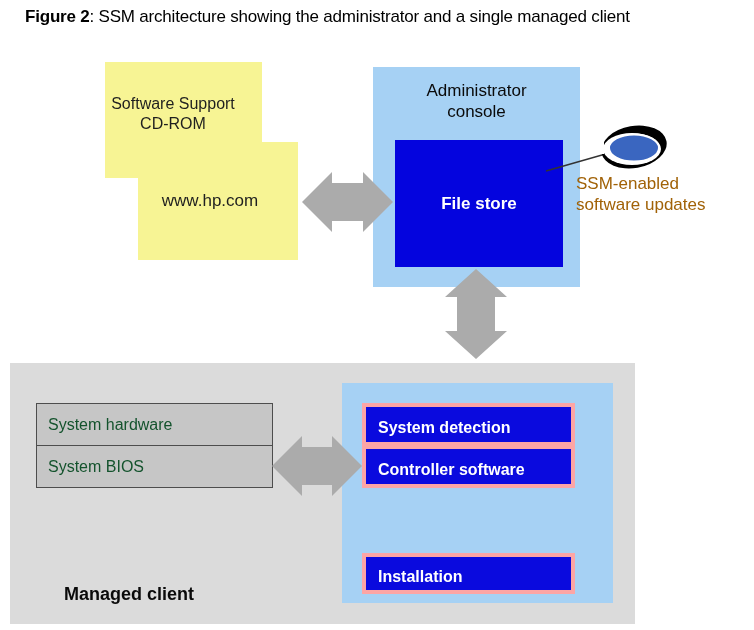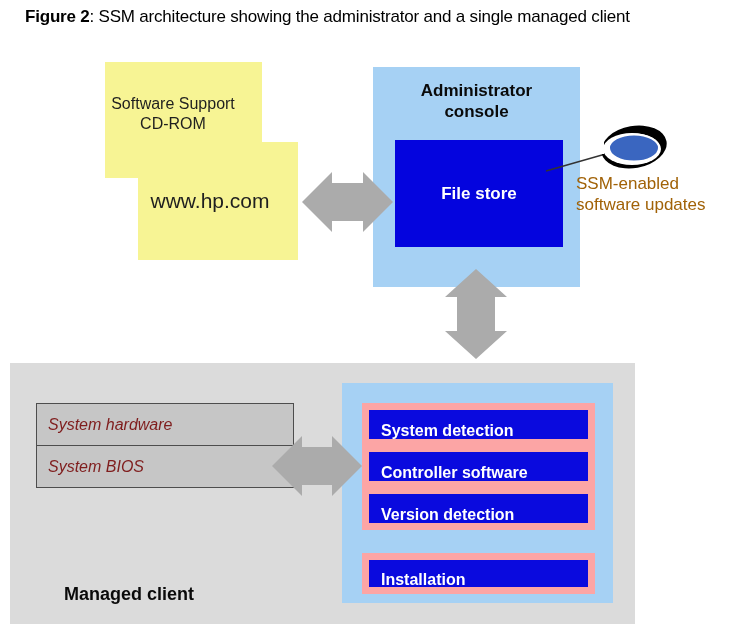--- a/index.html
+++ b/index.html
@@ -11,49 +11,49 @@
   
   .fig-title{left:8px;top:7px;font-size:17px;color:#000;letter-spacing:-0.2px;margin-left:17px;}
   .fig-title .fig-label{font-weight:bold;}
   
   .yellow-box{background:#F7F494;}
   .cdrom-box{left:105px;top:62px;width:157px;height:116px;}
   .cdrom-text{left:105px;top:94px;width:136px;text-align:center;
     font-size:16px;line-height:20px;color:#1f1f1f;}
   .web-box{left:138px;top:142px;width:160px;height:118px;}
   .web-text{left:138px;top:142px;width:144px;height:118px;display:flex;
-    align-items:center;justify-content:center;font-size:21px;color:#1f1f1f;}
+    align-items:center;justify-content:center;font-size:17px;color:#1f1f1f;}
   
   .admin-box{left:373px;top:67px;width:207px;height:220px;background:#A6D1F4;}
   .admin-title{left:403px;top:80px;width:147px;text-align:center;
-    font-size:17px;line-height:21px;font-weight:bold;color:#0a0a0a;}
-  .filestore-box{left:395px;top:140px;width:168px;height:107px;background:#0404DE;
+    font-size:17px;line-height:21px;font-weight:normal;color:#0a0a0a;}
+  .filestore-box{left:395px;top:140px;width:168px;height:127px;background:#0404DE;
     display:flex;align-items:center;justify-content:center;}
   .filestore-label{color:#fff;font-weight:bold;font-size:17px;}
   
   .connector-svg{left:543px;top:149px;width:68px;height:24px;}
   .disc-svg{left:598px;top:125px;width:70px;height:48px;}
   .updates-text{left:576px;top:173px;width:142px;font-size:17px;
     line-height:21px;color:#a16207;}
   
   .arrow{fill:#ABABAB;}
   .arrow-web{left:302px;top:172px;}
   .arrow-down{left:445px;top:269px;}
   .arrow-client{left:272px;top:436px;}
   
   .managed-box{left:10px;top:363px;width:625px;height:261px;background:#DBDBDB;}
   .comp-stack{left:36px;top:403px;width:237px;}
-  .comp-row{box-sizing:border-box;width:258px;height:43px;margin-top:-1px;
+  .comp-row{box-sizing:border-box;width:237px;height:43px;margin-top:-1px;
     background:#C6C6C6;border:1px solid #4D4D4D;
-    font-size:16px;color:#7f1d1d;line-height:41px;padding-left:11px;font-style:italic;}
+    font-size:16px;color:#14532d;line-height:41px;padding-left:11px;}
   .comp-row:first-child{margin-top:0;}
   .agent-panel{left:342px;top:383px;width:271px;height:220px;background:#A6D1F4;}
   .det-stack{left:362px;top:403px;width:233px;}
-  .blue-row{box-sizing:border-box;width:233px;height:43px;margin-top:-1px;
-    background:#0A0ADE;border:7px solid #fca5a5;
+  .blue-row{box-sizing:border-box;width:213px;height:43px;margin-top:-1px;
+    background:#0A0ADE;border:4px solid #fca5a5;
     font-size:16px;font-weight:bold;color:#fff;line-height:41px;padding-left:12px;}
   .blue-row:first-child{margin-top:0;}
   .install-row{left:362px;top:541px;}
   .install-row .blue-row{height:41px;line-height:39px;margin-top:12px;}
   .managed-label{left:43px;top:584px;font-size:18px;font-weight:bold;color:#0a0a0a;margin-left:21px;}
   .z1{z-index:1}.z2{z-index:2}.z3{z-index:3}
 </style>
 </head>
 <body>
 
@@ -102,21 +102,20 @@
   </div>
 
   <svg class="abs arrow-client z3" width="90" height="60" viewBox="0 0 90 60">
     <polygon class="arrow" points="0,30 30,0 30,11 60,11 60,0 90,30 60,60 60,49 30,49 30,60"></polygon>
   </svg>
 
   <div class="abs agent-panel z2"></div>
   <div class="abs det-stack z3">
     <div class="blue-row">System detection</div>
     <div class="blue-row">Controller software</div>
-    <div class="blue-row">Version detection</div>
   </div>
   <div class="abs install-row z3">
     <div class="blue-row">Installation</div>
   </div>
 
   <div class="abs managed-label z2">Managed client</div>
 
 </div>
 
 </body></html>

